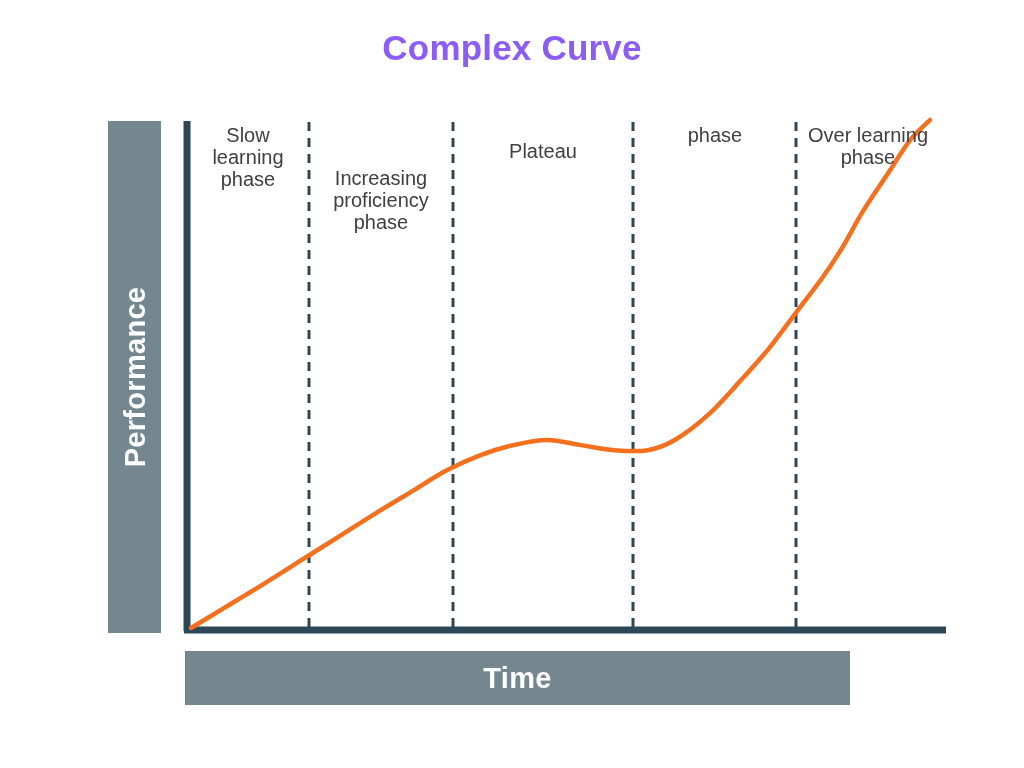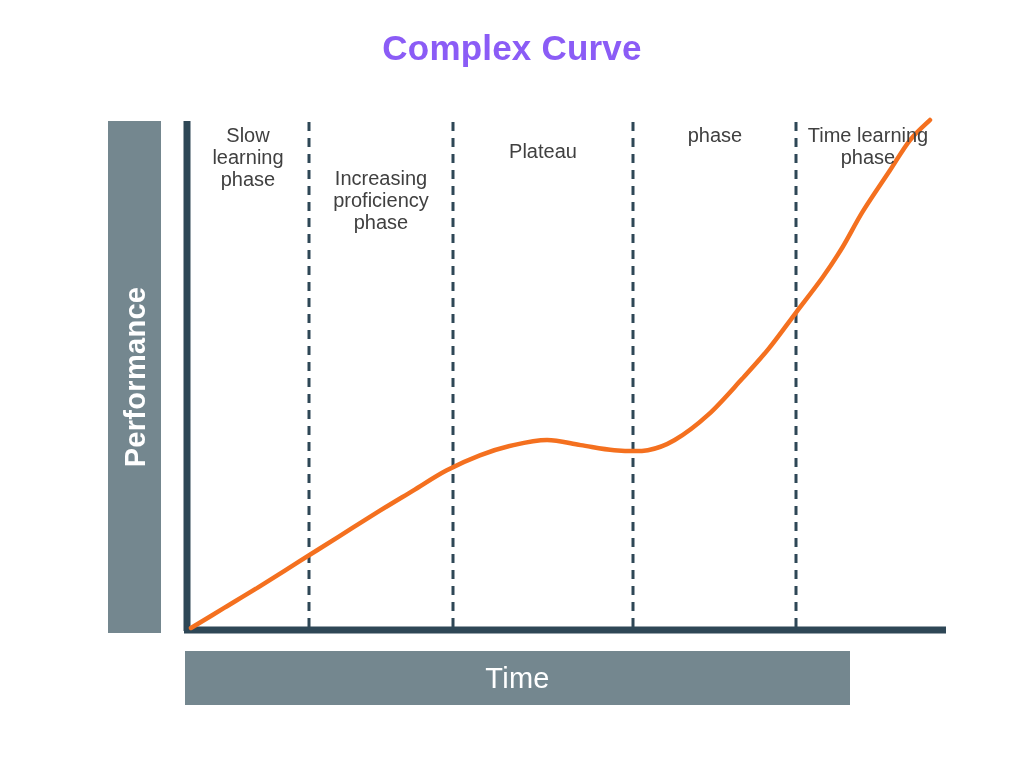--- a/index.html
+++ b/index.html
@@ -59,21 +59,21 @@
     width: 665px;
     height: 54px;
     background: #74878f;
     display: flex;
     align-items: center;
     justify-content: center;
   }
   #x-axis-label-text {
     color: #ffffff;
     font-size: 29px;
-    font-weight: normal;
+    font-weight: bold;
     letter-spacing: 0.3px;
   }
 
   
   #plot-area {
     position: absolute;
     left: 0;
     top: 0;
     width: 1024px;
     height: 768px;
@@ -137,17 +137,17 @@
 
   <div class="phase-label" style="left:456px; top:140px; width:174px;">
     <div>Plateau</div>
   </div>
 
   <div class="phase-label" style="left:637px; top:124px; width:156px;">
     <div>phase</div>
   </div>
 
   <div class="phase-label" style="left:800px; top:124px; width:136px;">
-    <div>Time learning</div>
+    <div>Over learning</div>
     <div>phase</div>
   </div>
 
 </div>
 
 </body></html>

